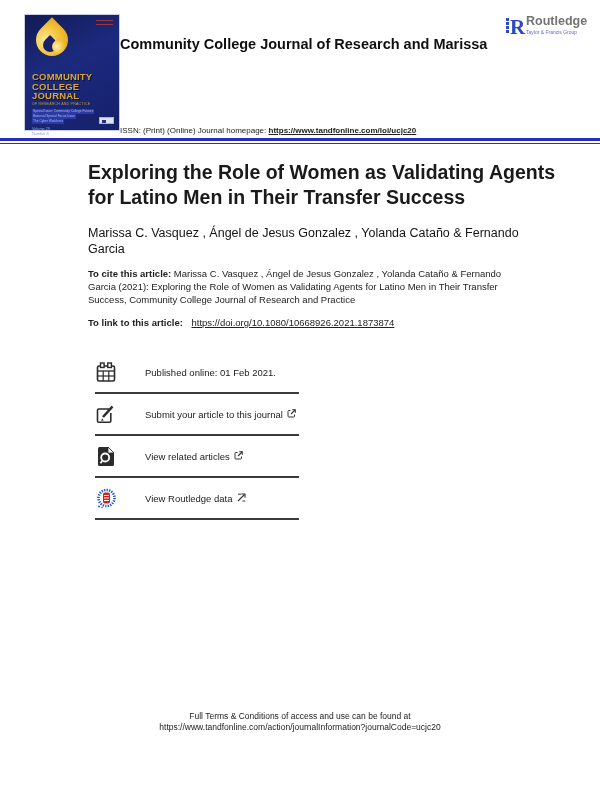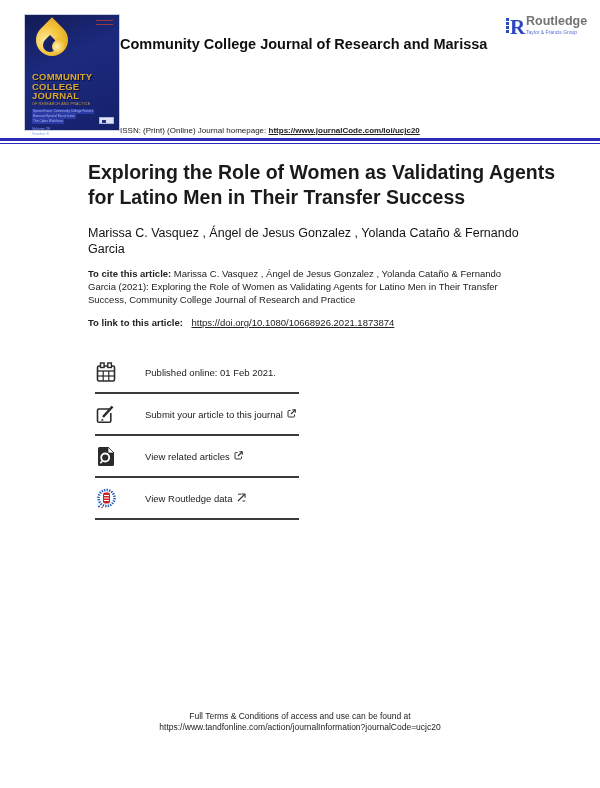--- a/index.html
+++ b/index.html
@@ -117,21 +117,21 @@
       <span class="r-letter">R</span>
     </div>
     <div class="r-text">
       <div class="r-name">Routledge</div>
       <div class="r-tagline">Taylor &amp; Francis Group</div>
     </div>
   </div>
 
   <div class="issn-line">
     <span>ISSN: (Print) (Online) Journal homepage:</span>
-    <a href="#">https://www.journalCode.com/loi/ucjc20</a>
+    <a href="#">https://www.tandfonline.com/loi/ucjc20</a>
   </div>
 
   <div class="rule"></div>
 
   <div class="article-title">
     <div>Exploring the Role of Women as Validating Agents</div>
     <div>for Latino Men in Their Transfer Success</div>
   </div>
 
   <div class="authors">

